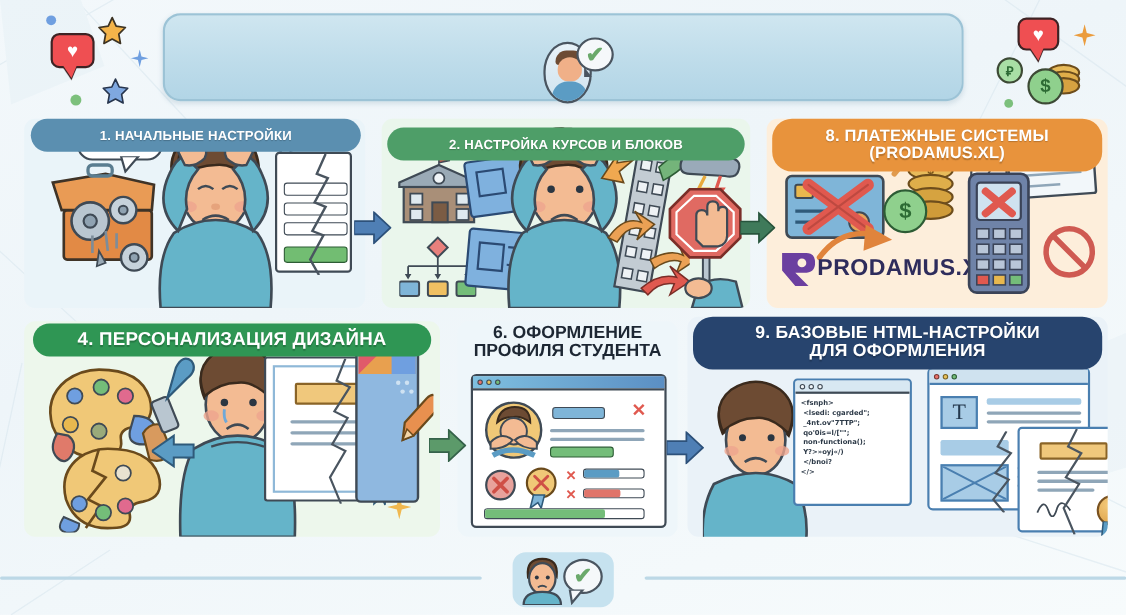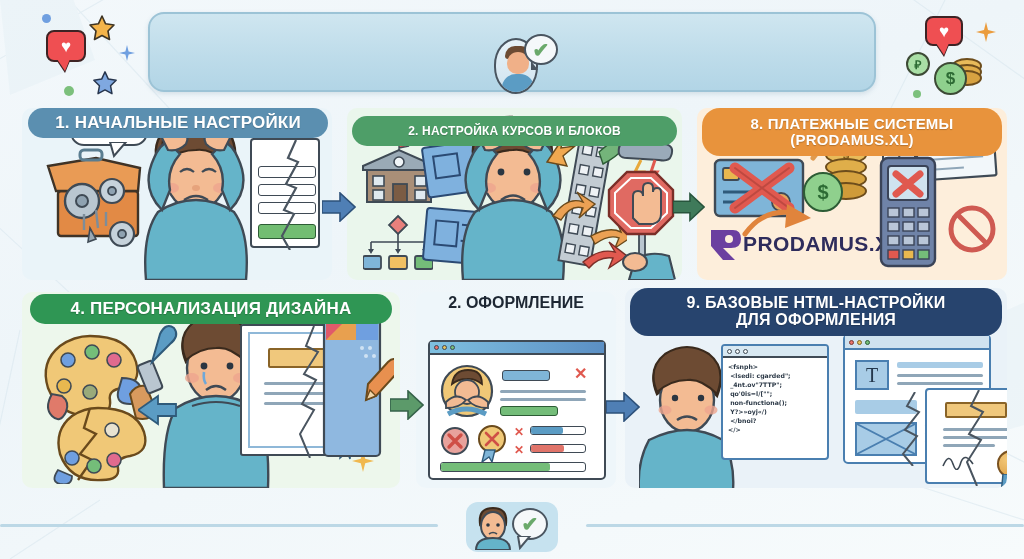--- a/index.html
+++ b/index.html
@@ -313,21 +313,21 @@
     <div class="card" style="left:228px;top:30px;width:70px;height:110px;">
       <div class="bar" style="left:6px;top:26px;width:58px;height:12px;background:#fff;"></div>
       <div class="bar" style="left:6px;top:44px;width:58px;height:12px;background:#fff;"></div>
       <div class="bar" style="left:6px;top:62px;width:58px;height:12px;background:#fff;"></div>
       <div class="bar" style="left:6px;top:84px;width:58px;height:15px;background:#72bd72;border-color:#2d5c35;"></div>
       <svg style="position:absolute;left:26px;top:0;" width="30" height="110" viewBox="0 0 30 110">
         <path d="M18 0 L10 18 L20 22 L8 44 L18 48 L6 70 L16 74 L4 96 L12 110" stroke="#4a5560" stroke-width="2.2" fill="none"></path>
       </svg>
     </div>
   </div>
-  <div class="pill" style="left:28px;top:108px;width:300px;height:30px;font-size:17px;background:#5b8fb0;">
+  <div class="pill" style="left:28px;top:108px;width:300px;height:30px;font-size:12px;background:#5b8fb0;">
     <span>1. НАЧАЛЬНЫЕ НАСТРОЙКИ</span>
   </div>
 
   <svg class="arrow" style="left:322px;top:192px;" width="34" height="30" viewBox="0 0 34 30">
     <path d="M0 9 L18 9 L18 1 L33 15 L18 29 L18 21 L0 21 Z" fill="#4f7fb5" stroke="#2d517a" stroke-width="1.6"></path>
   </svg>
 
   <div class="panel" style="left:347px;top:108px;width:335px;height:172px;background:#eaf6ec;">
 
     <svg style="position:absolute;left:12px;top:36px;" width="80" height="62" viewBox="0 0 80 62">
@@ -634,21 +634,22 @@
       </div>
       <div class="bar" style="left:100px;top:102px;width:56px;height:9px;background:#fff;">
         <div style="position:absolute;left:0;top:0;bottom:0;width:62%;background:#e0746a;border-radius:2px;"></div>
       </div>
       <div class="bar" style="left:10px;top:120px;width:146px;height:10px;background:#fff;">
         <div style="position:absolute;left:0;top:0;bottom:0;width:76%;background:#74bd79;border-radius:2px;"></div>
       </div>
     </div>
   </div>
   <div class="plain-title" style="left:416px;top:294px;width:200px;font-size:16px;">
-    <div>2. ОФОРМЛЕНИЕ</div>
+    <div>6. ОФОРМЛЕНИЕ</div>
+    <div>ПРОФИЛЯ СТУДЕНТА</div>
   </div>
 
   <svg class="arrow" style="left:606px;top:392px;" width="34" height="30" viewBox="0 0 34 30">
     <path d="M0 9 L18 9 L18 1 L33 15 L18 29 L18 21 L0 21 Z" fill="#4f7fb5" stroke="#2d517a" stroke-width="1.6"></path>
   </svg>
 
   <div class="panel" style="left:625px;top:288px;width:382px;height:200px;background:#eaf2f8;">
 
     <svg style="position:absolute;left:14px;top:56px;" width="96" height="146" viewBox="0 0 96 146">
       <path d="M18 50 Q8 26 26 12 Q48 -2 70 12 Q88 26 78 52 Q62 36 48 38 Q32 38 18 50 Z" fill="#6d4b33" stroke="#3a2a1d" stroke-width="2.4"></path>

